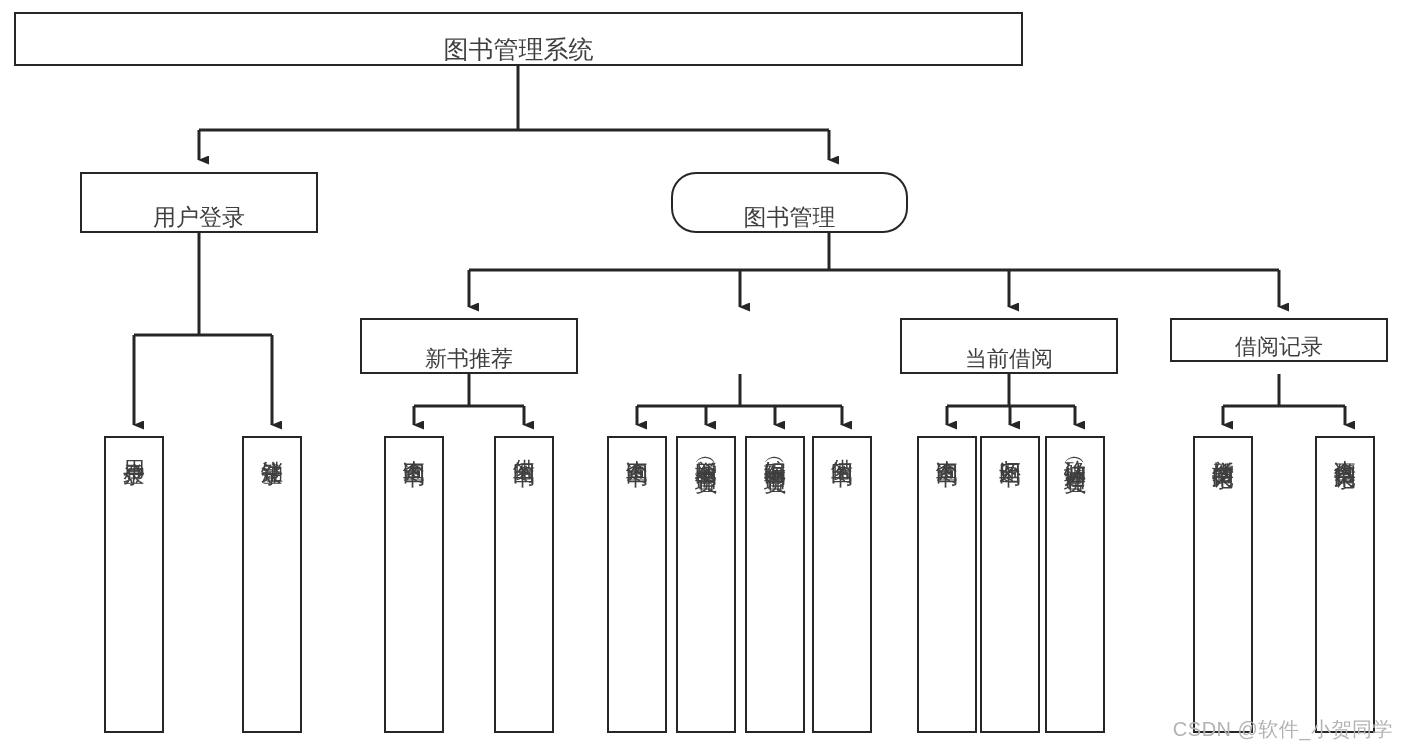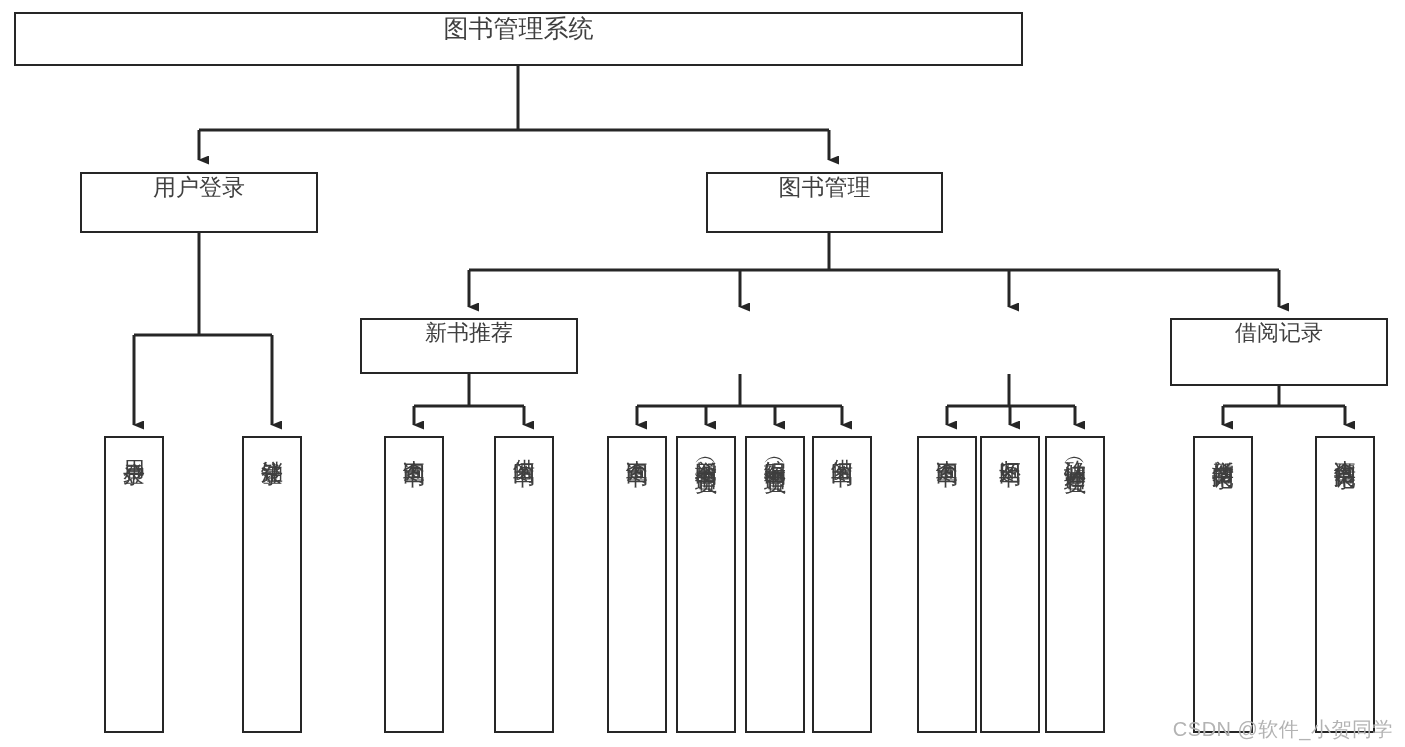--- a/index.html
+++ b/index.html
@@ -27,21 +27,21 @@
     height: 747px;
     pointer-events: none;
   }
   .node {
     position: absolute;
     box-sizing: border-box;
     border: 2px solid #262626;
     background: #ffffff;
     color: #3f3f3f;
     display: flex;
-    align-items: flex-start;
+    align-items: flex-end;
     justify-content: center;
     overflow: hidden;
   }
   .node-label {
     color: #3f3f3f;
     text-align: center;
     line-height: 1.18;
     white-space: nowrap;
   }
   .lvl0 .node-label { font-size: 25px; }
@@ -125,28 +125,31 @@
     </g>
   </svg>
 
   <div class="node lvl0" style="left:14px; top:12px; width:1009px; height:54px;">
     <span class="node-label">图书管理系统</span>
   </div>
 
   <div class="node lvl1" style="left:80px; top:172px; width:238px; height:61px;">
     <span class="node-label">用户登录</span>
   </div>
-  <div class="node lvl1" style="left:706px; top:172px; width:237px; height:61px;">
+  <div class="node lvl1" style="left:671px; top:172px; width:237px; height:61px;border-radius:25px;">
     <span class="node-label">图书管理</span>
   </div>
 
   <div class="node lvl2" style="left:360px; top:318px; width:218px; height:56px;">
     <span class="node-label">新书推荐</span>
   </div>
-  <div class="node lvl2" style="left:1170px; top:318px; width:218px; height:68px;">
+  <div class="node lvl2" style="left:900px; top:318px; width:218px; height:56px;">
+    <span class="node-label">当前借阅</span>
+  </div>
+  <div class="node lvl2" style="left:1170px; top:318px; width:218px; height:44px;">
     <span class="node-label">借阅记录</span>
   </div>
 
   <div class="node leaf" style="left:104px; top:436px; width:60px; height:297px;">
     <span class="node-label">用户登录</span>
   </div>
   <div class="node leaf" style="left:242px; top:436px; width:60px; height:297px;">
     <span class="node-label">注销登录</span>
   </div>
 

